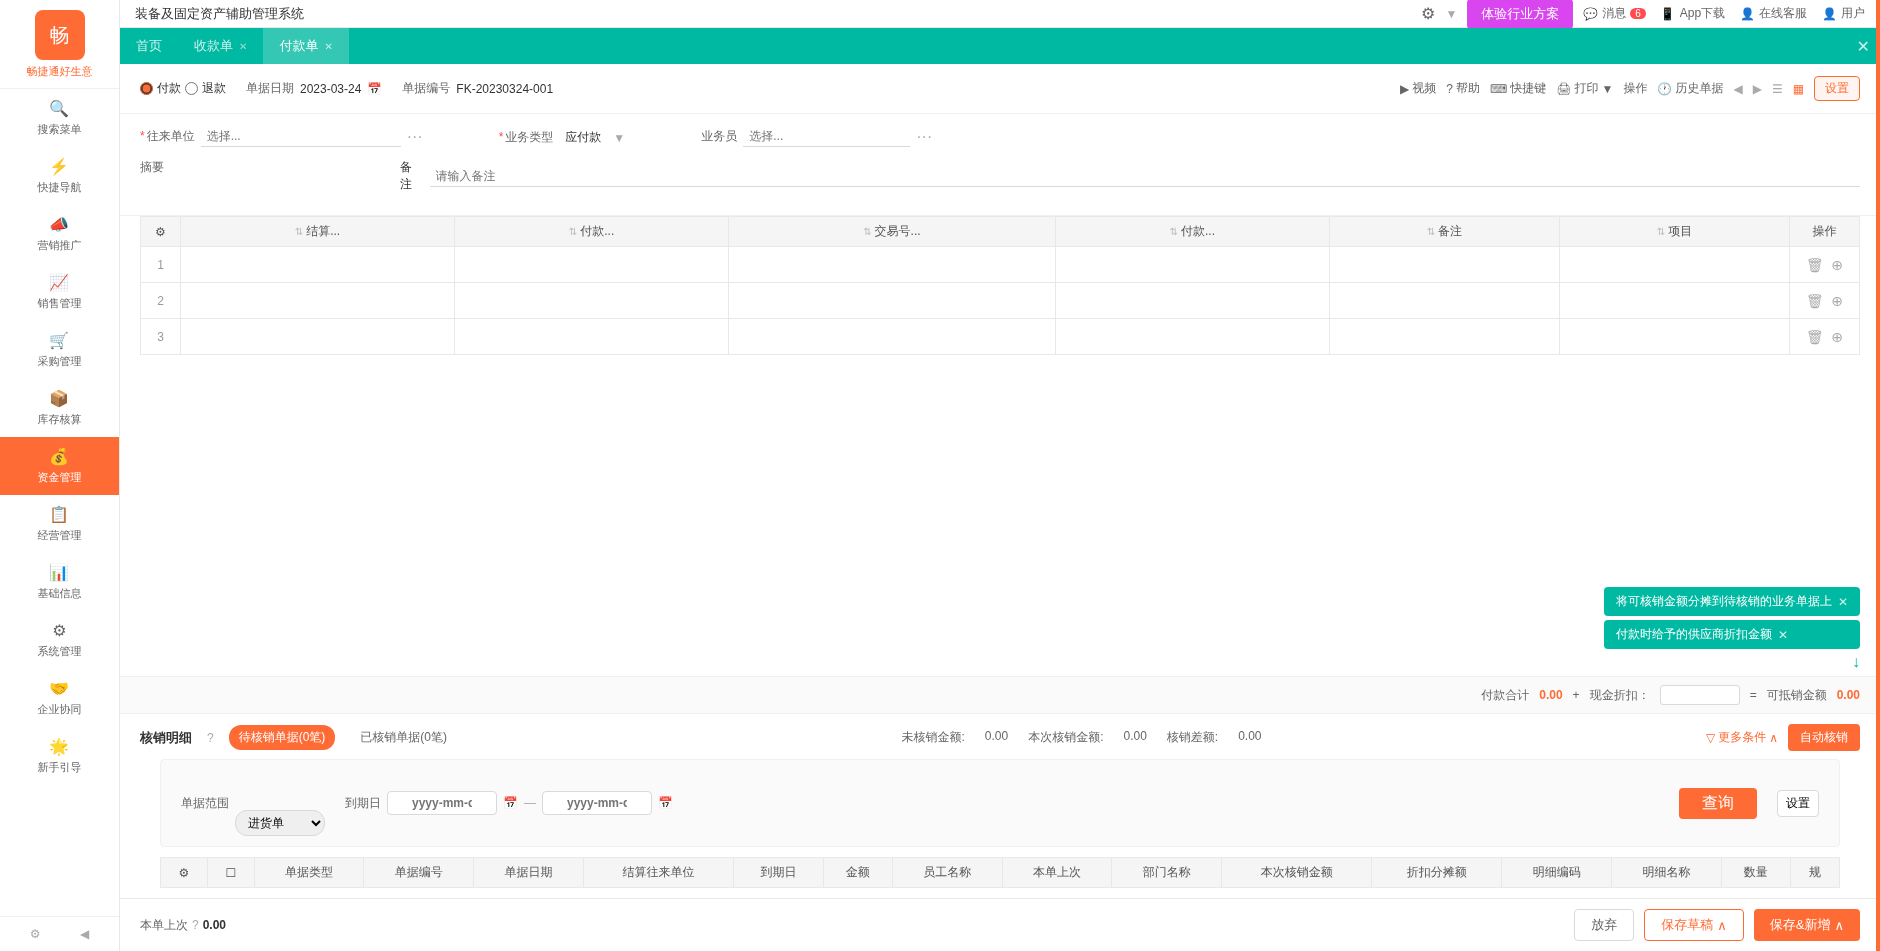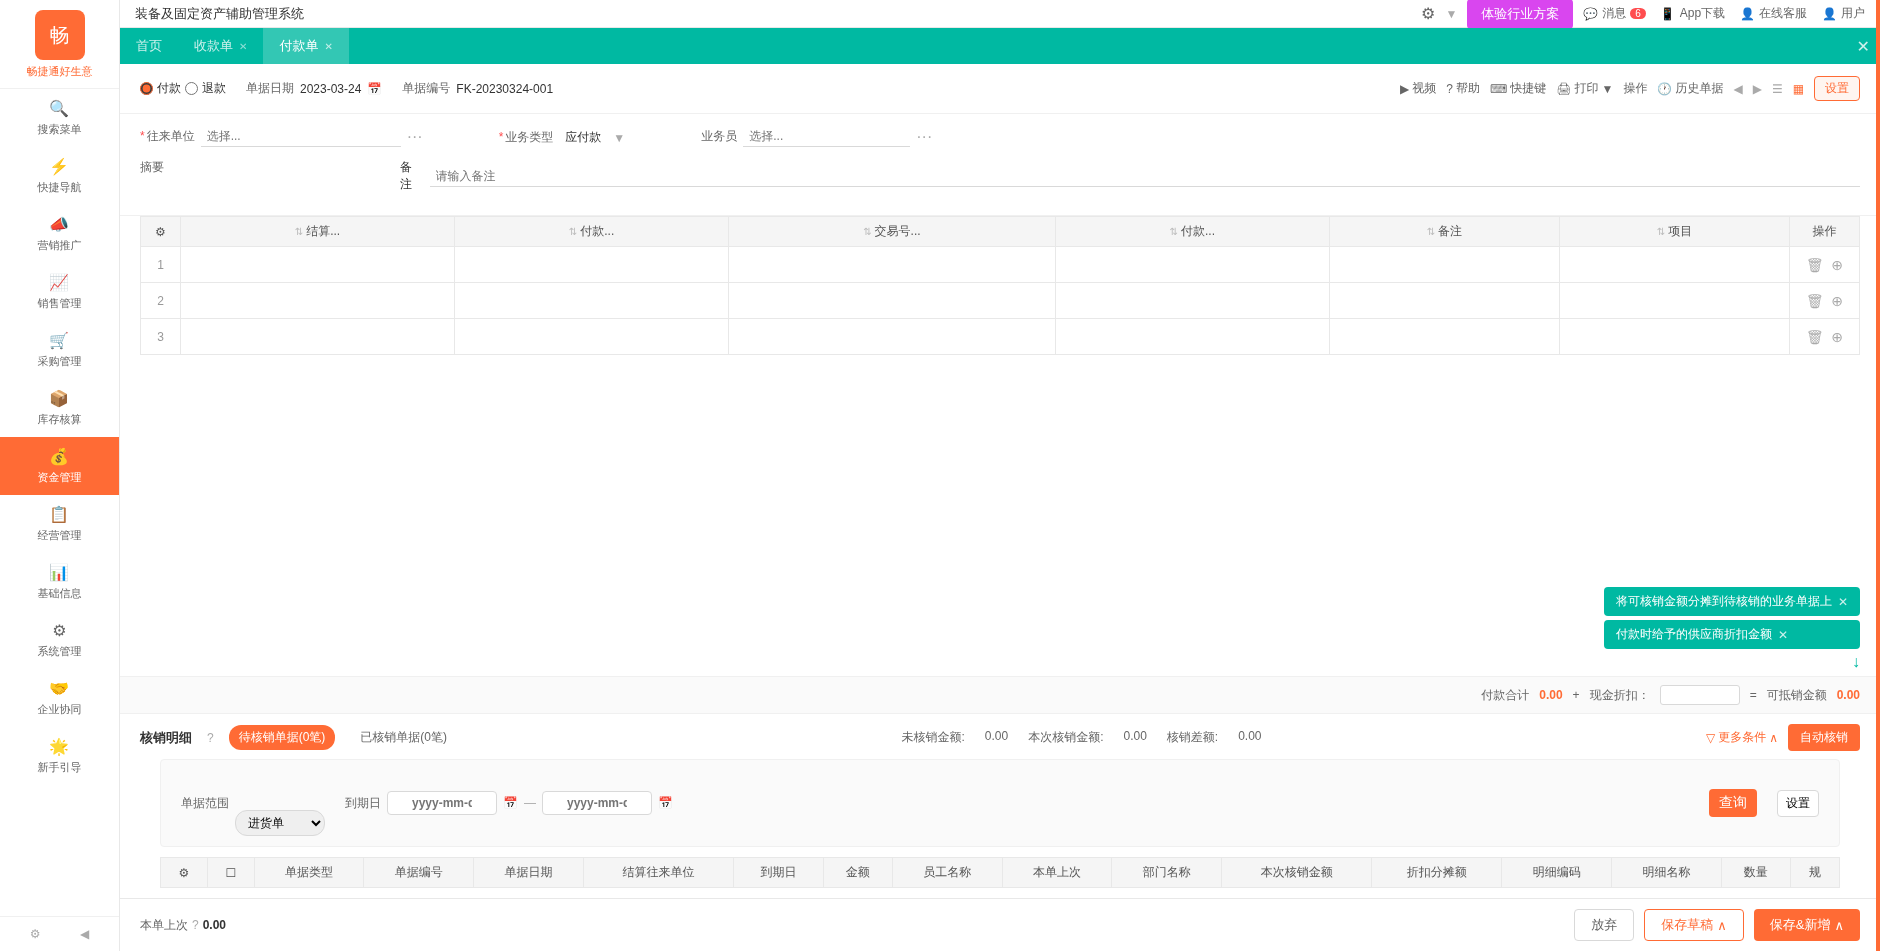--- a/index.html
+++ b/index.html
@@ -94,21 +94,21 @@
     .more-conditions-btn { color: #ff6b35; cursor: pointer; font-size: 12px; display: flex; align-items: center; gap: 3px; }
     .auto-writeoff-btn { background: #ff6b35; color: #fff; border: none; border-radius: 4px; padding: 5px 12px; cursor: pointer; font-size: 12px; }
 
     
     .search-bar { padding: 10px 20px; background: #fafafa; border: 1px solid #f0f0f0; margin: 0 20px 10px; border-radius: 4px; display: flex; align-items: center; gap: 20px; }
     .search-field { display: flex; align-items: center; gap: 6px; font-size: 12px; color: #666; }
     .search-select { border: 1px solid #d9d9d9; border-radius: 12px; padding: 4px 8px; font-size: 12px; outline: none; min-width: 90px; margin-top: 40px; }
     .date-input { border: 1px solid #d9d9d9; border-radius: 4px; padding: 4px 24px; font-size: 12px; outline: none; width: 110px; color: #bbb; font-weight: bold; }
     .date-sep { color: #aaa; }
     .calendar-icon { color: #aaa; cursor: pointer; }
-    .search-btn { background: #ff6b35; color: #fff; border: none; border-radius: 4px; padding: 5px 10px; cursor: pointer; font-size: 14px; margin-left: auto; }
+    .search-btn { background: #ff6b35; color: #fff; border: none; border-radius: 4px; padding: 5px 23px; cursor: pointer; font-size: 16px; margin-left: auto; }
     .settings-icon-btn { border: 1px solid #d9d9d9; background: #fff; border-radius: 4px; padding: 4px 8px; cursor: pointer; font-size: 12px; }
 
     
     .writeoff-table-wrapper { padding: 0 20px; }
     .writeoff-table { width: 100%; border-collapse: collapse; }
     .writeoff-table th { background: #f5f5f5; border: 1px solid #e8e8e8; padding: 6px 8px; font-size: 12px; color: #555; font-weight: 500; text-align: center; white-space: nowrap; }
 
     
     .bottom-bar { padding: 10px 20px; background: #fff; border-top: 1px solid #e8e8e8; display: flex; align-items: center; gap: 20px; }
     .bottom-stat { font-size: 12px; color: #666; display: flex; align-items: center; gap: 4px; }

